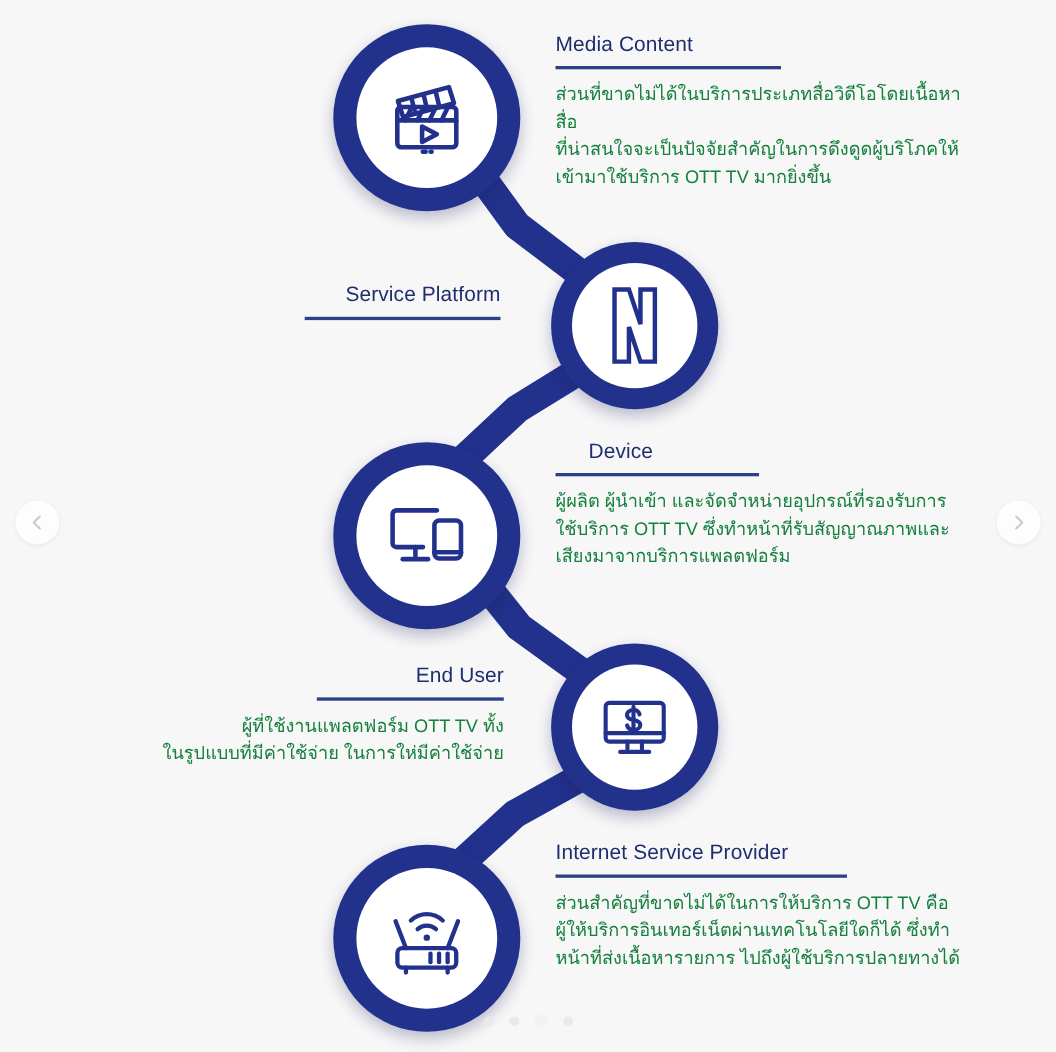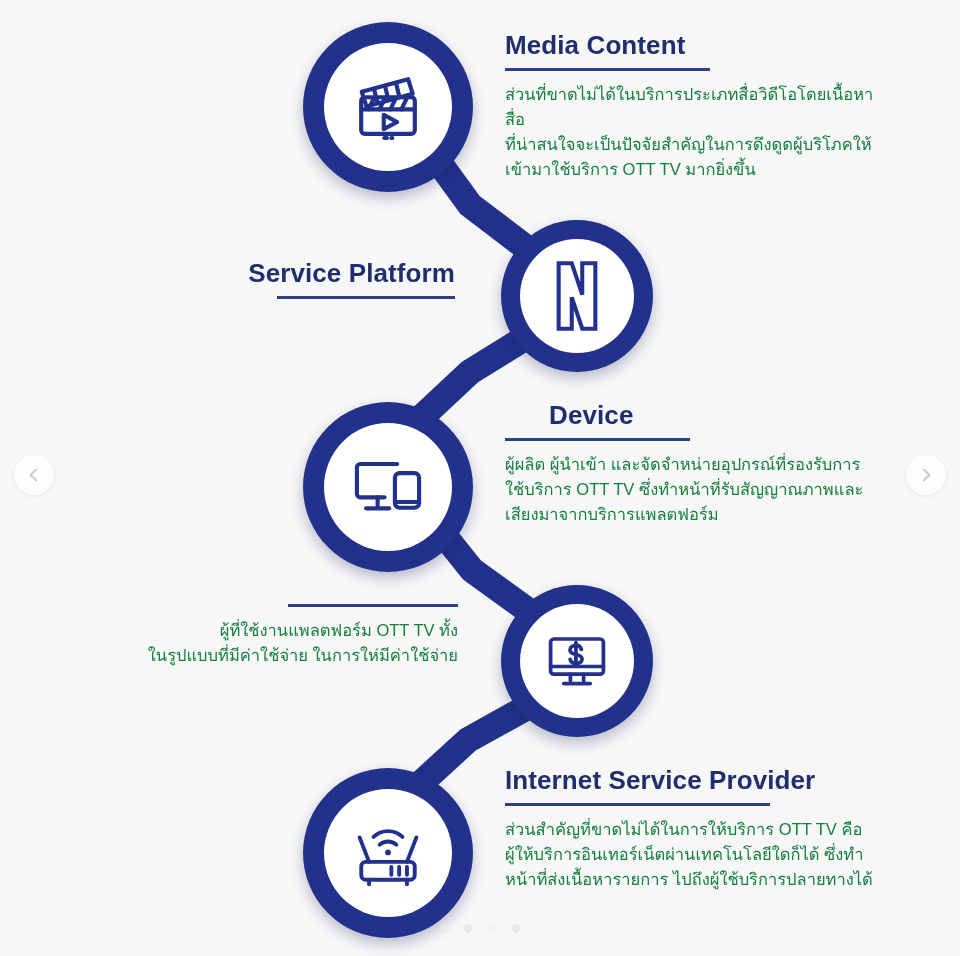--- a/index.html
+++ b/index.html
@@ -65,22 +65,22 @@
   .node.small { width: 152px; height: 152px; }
   .node.small .ring { width: 152px; height: 152px; }
   .node.small .disc { left: 19px; top: 19px; width: 114px; height: 114px; }
 
   
   .block {
     position: absolute;
     z-index: 4;
   }
   .block .heading {
-    font-size: 26px;
-    font-weight: bold;
+    font-size: 19px;
+    font-weight: normal;
     color: #1f2f6e;
     letter-spacing: 0.1px;
     line-height: 1.2;
     margin: 0 0 7px 0;
     white-space: nowrap;
   }
   .block .rule {
     height: 3px;
     background: #2d3f86;
     border: 0;
@@ -211,21 +211,21 @@
           <path d="M41 10 H9 a3 3 0 0 0 -3 3 V36 a3 3 0 0 0 3 3 H30"></path>
           <path d="M24 39 V46"></path>
           <path d="M14 48.5 H34"></path>
           <rect x="39" y="18" width="21" height="30" rx="4"></rect>
           <path d="M39 43 H60"></path>
         </g>
       </svg>
     </div>
   </div>
   <div class="block align-left" style="left:505px; top:400px; width:380px;">
-    <h2 class="heading" style="margin-left:44px;">Device</h2>
+    <h2 class="heading" style="margin-left:30px;">Device</h2>
     <div class="rule" style="width:185px; margin-left:0;"></div>
     <p class="body">ผู้ผลิต ผู้นำเข้า และจัดจำหน่ายอุปกรณ์ที่รองรับการ
 ใช้บริการ OTT TV ซึ่งทำหน้าที่รับสัญญาณภาพและ
 เสียงมาจากบริการแพลตฟอร์ม</p>
   </div>
 
   <div class="node small" style="left:501px; top:585px;">
     <div class="ring"></div>
     <div class="disc">
       <svg width="66" height="62" viewBox="0 0 60 56">
@@ -235,20 +235,21 @@
           <path d="M24 40 V46"></path>
           <path d="M36 40 V46"></path>
           <path d="M18 48.5 H42"></path>
           <path d="M34 17.5 a5 5 0 0 0 -5 -3.6 c-3 0 -5.4 1.8 -5.4 4.1 c0 2.3 2 3.4 5.4 4.1 c3.4 0.7 5.6 1.8 5.6 4.1 c0 2.3 -2.4 4.1 -5.6 4.1 a5.3 5.3 0 0 1 -5.3 -3.7"></path>
           <path d="M29 11.2 V32.7"></path>
         </g>
       </svg>
     </div>
   </div>
   <div class="block align-right" style="left:80px; top:604px; width:378px;">
+    <h2 class="heading">End User</h2>
     <div class="rule" style="width:170px;"></div>
     <p class="body">ผู้ที่ใช้งานแพลตฟอร์ม OTT TV ทั้ง
 ในรูปแบบที่มีค่าใช้จ่าย ในการให่มีค่าใช้จ่าย</p>
   </div>
 
   <div class="node big" style="left:303px; top:768px;">
     <div class="ring"></div>
     <div class="disc">
       <svg width="78" height="72" viewBox="0 0 70 62">
         <g fill="none" stroke="#22318c" stroke-width="3.5" stroke-linejoin="round" stroke-linecap="round">

